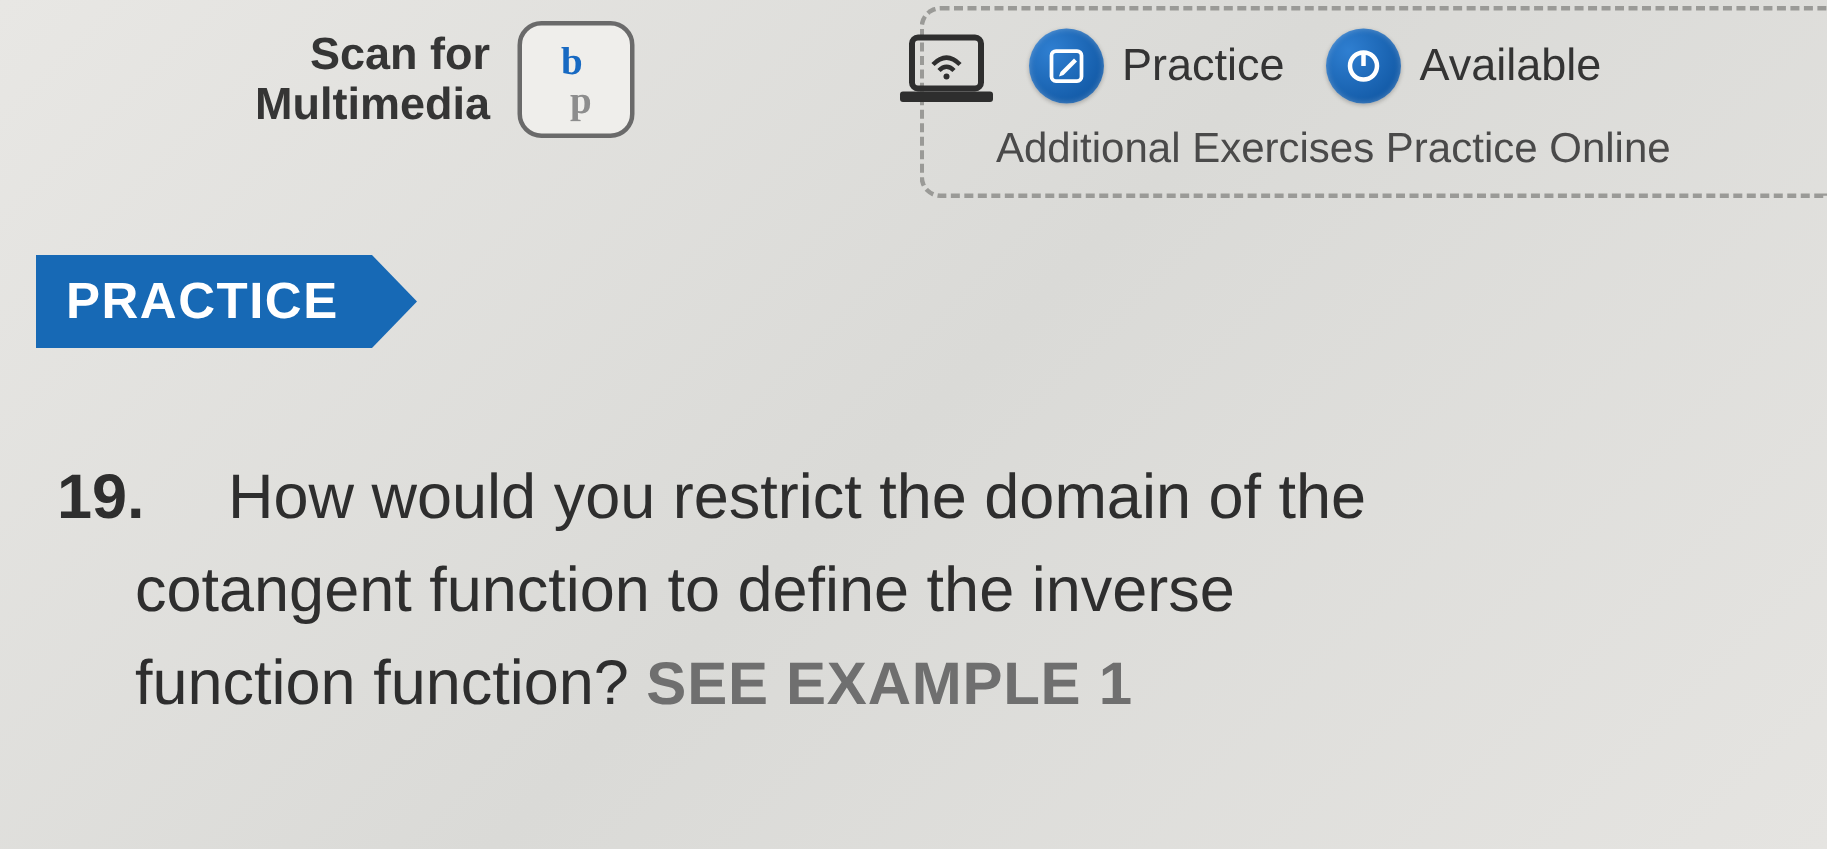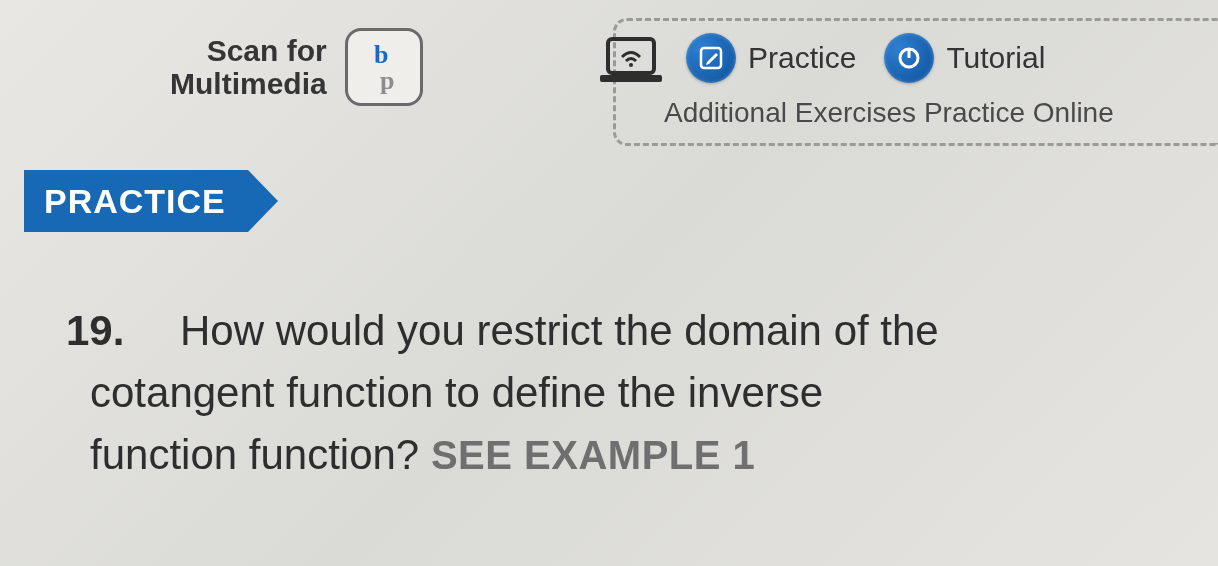--- a/index.html
+++ b/index.html
@@ -9,21 +9,21 @@
     background: linear-gradient(135deg, #e8e7e4 0%, #dadad7 50%, #e5e4e1 100%);
     font-family: "Segoe UI", Arial, sans-serif;
     position: relative;
     overflow: hidden;
     color: #2a2a2a;
   }
 
   
   .top-row {
     position: absolute;
-    top: 18px;
+    top: 4px;
     left: 0;
     right: 0;
     height: 100px;
     display: flex;
     align-items: flex-start;
   }
 
   .scan-block {
     position: absolute;
     left: 170px;
@@ -150,21 +150,20 @@
     top: 300px;
     right: 24px;
     font-size: 42px;
     color: #2e2e2e;
     line-height: 1.48;
   }
   .question .num {
     font-weight: 700;
     display: inline-block;
     width: 72px;
-    margin-left: 28px;
   }
   .question .body {
     display: inline;
     margin-left: 42px;
   }
   .question .indent {
     display: block;
     margin-left: 52px;
   }
   .see-example {
@@ -213,21 +212,21 @@
           </div>
           <span class="pill-label">Practice</span>
         </div>
         <div class="pill">
           <div class="circle-btn">
             <svg width="26" height="26" viewBox="0 0 26 26">
               <circle cx="13" cy="13" r="9" fill="none" stroke="#fff" stroke-width="3"></circle>
               <line x1="13" y1="3" x2="13" y2="13" stroke="#fff" stroke-width="3"></line>
             </svg>
           </div>
-          <span class="pill-label">Tutorial</span>
+          <span class="pill-label">Available</span>
         </div>
       </div>
     </div>
     <div class="online-row2">Additional Exercises Practice Online</div>
   </div>
 </div>
 
 <div class="practice-banner">
   <div class="practice-shape">PRACTICE</div>
 </div>

